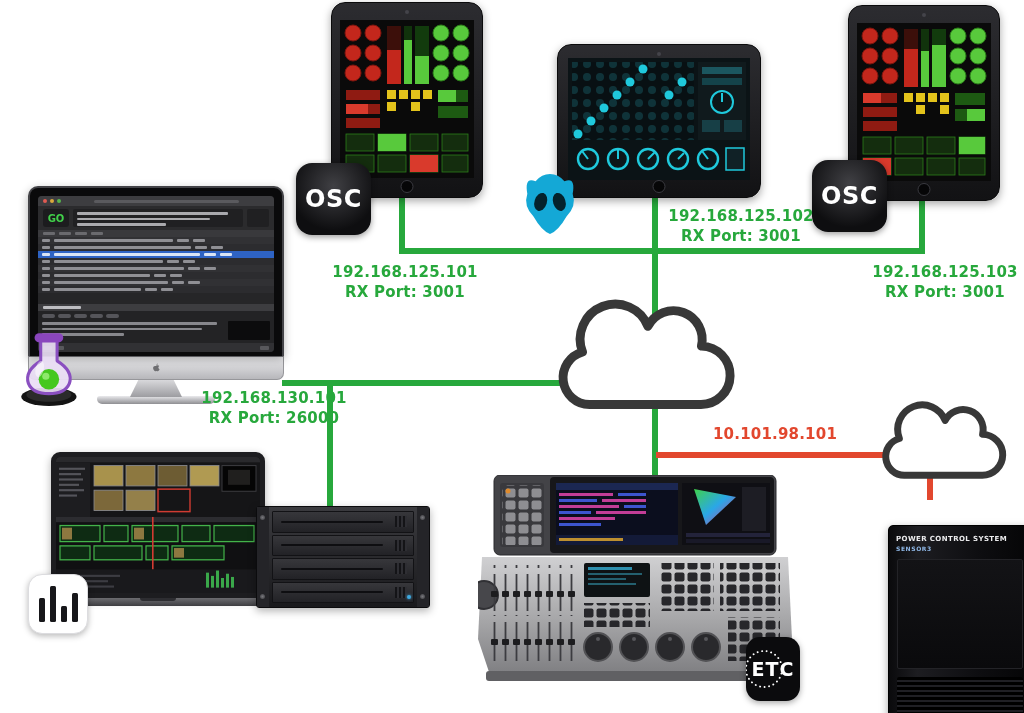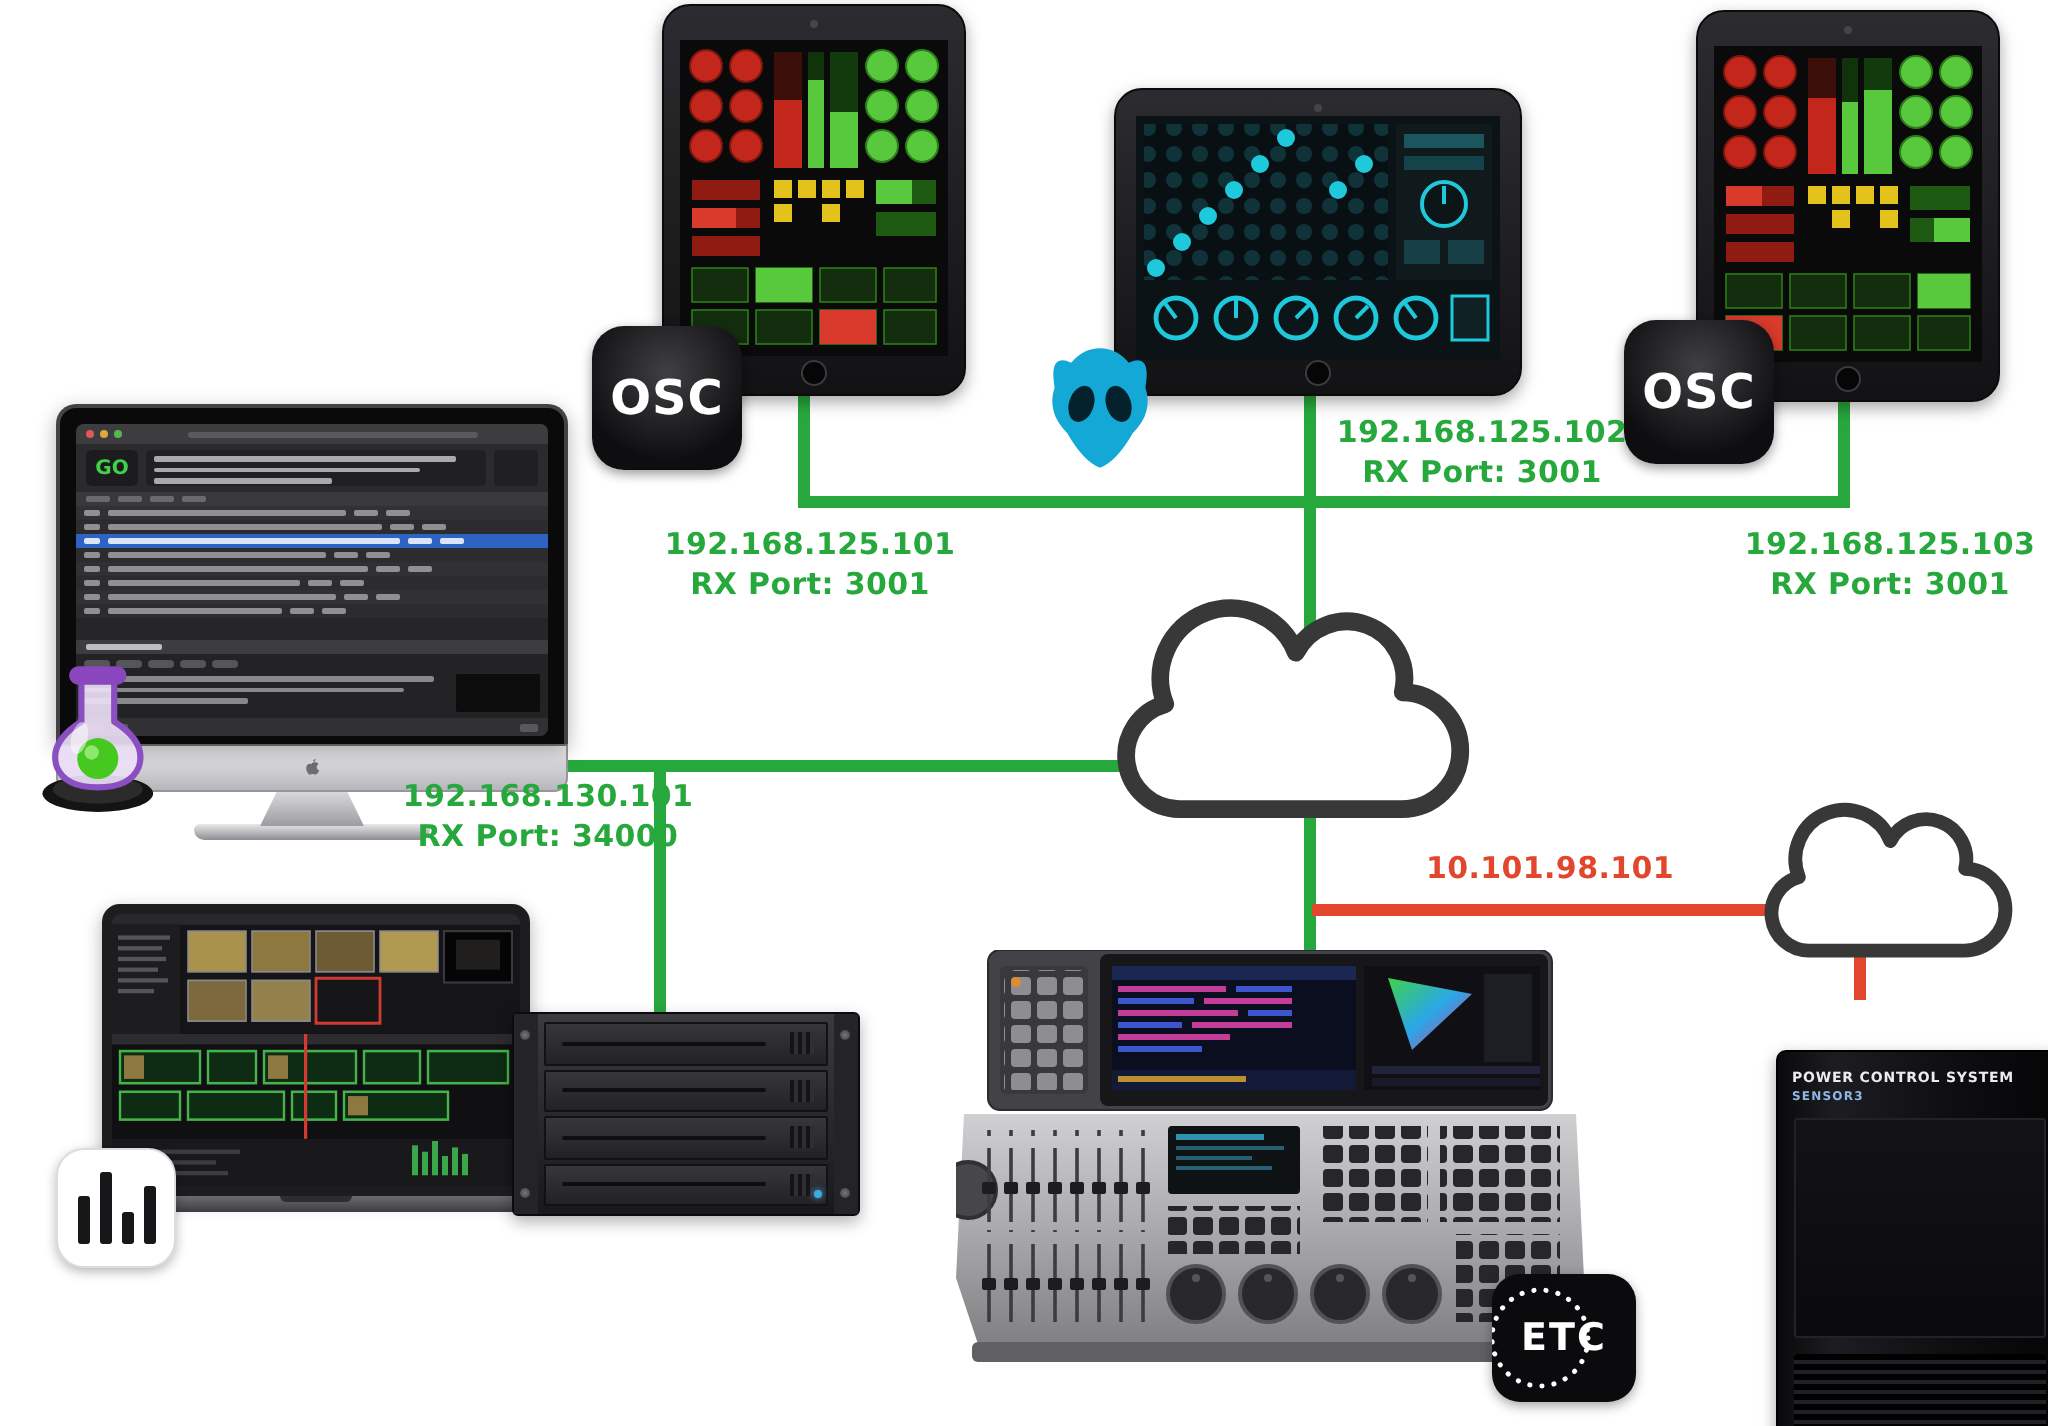--- a/index.html
+++ b/index.html
@@ -29,21 +29,21 @@
   .screen svg{width:100%;height:100%;display:block;}
   
   .oscb{position:absolute;width:75px;height:72px;border-radius:16px;
         background:radial-gradient(circle at 50% 32%,#404044,#0e0e10 72%);
         display:flex;align-items:center;justify-content:center;color:#fff;font-weight:bold;
         font-size:24px;letter-spacing:.5px;box-shadow:0 2px 6px rgba(0,0,0,.4);}
   
   .imac{position:absolute;left:28px;top:186px;width:256px;}
   .imac-screen{position:relative;height:170px;background:#0a0a0b;border:2px solid #434347;
                border-bottom:0;border-radius:10px 10px 0 0;box-sizing:border-box;overflow:hidden;
-               box-shadow:0 3px 10px rgba(0,0,0,.3);margin-top:16px;}
+               box-shadow:0 3px 10px rgba(0,0,0,.3);}
   .imac-chin{height:24px;background:linear-gradient(#ececee,#b7b7bb);border:1px solid #96969a;
              border-top:1px solid #77777b;border-radius:0 0 7px 7px;box-sizing:border-box;
              display:flex;align-items:center;justify-content:center;}
   .imac-stand{width:52px;height:17px;margin:0 auto;background:linear-gradient(#d8d8db,#9d9da1);
               clip-path:polygon(16% 0,84% 0,100% 100%,0 100%);}
   .imac-base{width:118px;height:8px;margin:-1px auto 0;border-radius:4px 4px 7px 7px;
              background:linear-gradient(#e9e9ec,#8e8e92);}
   
   .qlab{position:absolute;left:8px;right:8px;top:8px;bottom:4px;background:#262628;border-radius:4px;
         display:flex;flex-direction:column;overflow:hidden;font-size:0;}
@@ -109,21 +109,21 @@
   .server .bay::after{content:"";position:absolute;left:8px;right:30px;top:45%;height:2px;
                       background:#0e0e11;border-radius:1px;}
   .server .bay::before{content:"";position:absolute;right:6px;top:22%;width:12px;height:56%;
                        background:repeating-linear-gradient(90deg,#141417 0 2px,#2e2e33 2px 4px);}
   .server .led{position:absolute;right:18px;bottom:8px;width:4px;height:4px;border-radius:50%;
                background:#3fa9e0;box-shadow:0 0 3px #3fa9e0;}
   
   .console{position:absolute;left:478px;top:475px;width:314px;height:208px;}
   .console svg{width:100%;height:100%;display:block;}
   
-  .etcb{position:absolute;left:746px;top:637px;width:72px;height:64px;background:#0b0b0d;
+  .etcb{position:absolute;left:746px;top:637px;width:54px;height:64px;background:#0b0b0d;
         border-radius:14px;box-shadow:0 2px 6px rgba(0,0,0,.35);overflow:hidden;}
   .etcb svg{position:absolute;inset:0;width:100%;height:100%;}
   .etcb .etctext{position:absolute;left:0;right:0;top:50%;transform:translateY(-50%);
                  text-align:center;color:#fff;font-weight:bold;font-size:19px;letter-spacing:1px;}
   
   .power{position:absolute;left:888px;top:497px;width:144px;height:194px;box-sizing:border-box;
          background:linear-gradient(90deg,#0a0a0c,#1d1d21 20%,#0e0e11 62%,#050506);
          border:1px solid #000;border-radius:5px 5px 3px 3px;padding-top:5px;
          box-shadow:0 3px 8px rgba(0,0,0,.35);margin-top:28px;}
   .power .ptitle{color:#ececee;font-size:7px;font-weight:bold;letter-spacing:.4px;padding:4px 7px 0;}
@@ -667,19 +667,19 @@
   <div class="net-label" style="left:662px;top:206px;width:158px;">
     <span>192.168.125.102</span><br>
     <span>RX Port: 3001</span>
   </div>
   <div class="net-label" style="left:870px;top:262px;width:150px;">
     <span>192.168.125.103</span><br>
     <span>RX Port: 3001</span>
   </div>
   <div class="net-label" style="left:198px;top:388px;width:152px;">
     <span>192.168.130.101</span><br>
-    <span>RX Port: 34000</span>
+    <span>RX Port: 26000</span>
   </div>
   <div class="net-label red" style="left:700px;top:424px;width:150px;">
     <span>10.101.98.101</span>
   </div>
 
 </div>
 
 </body></html>

